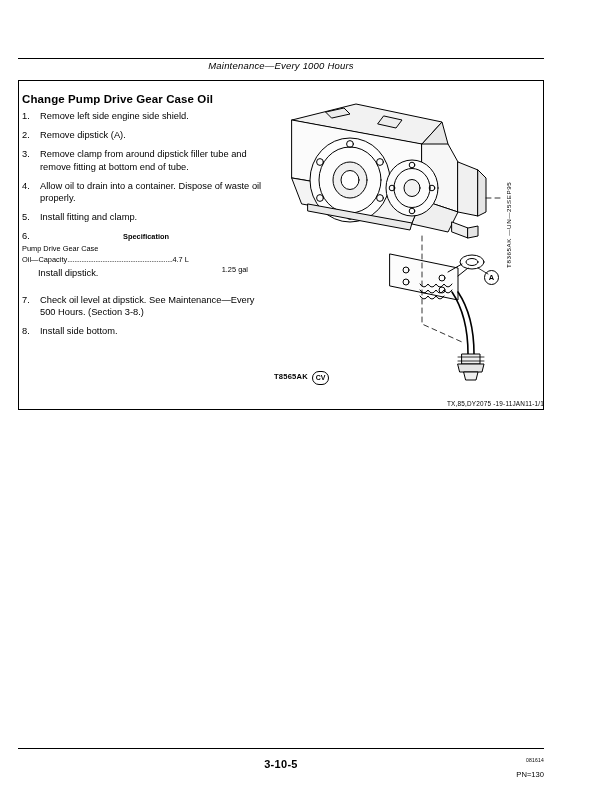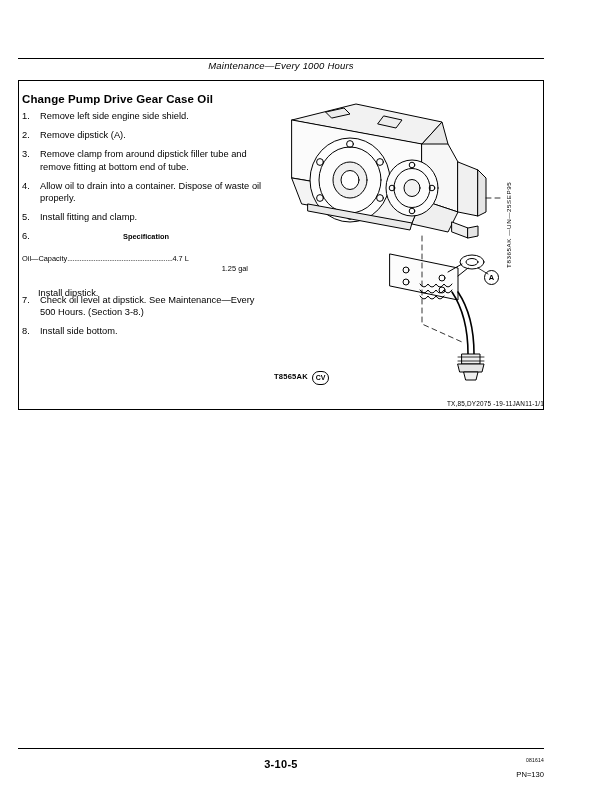--- a/index.html
+++ b/index.html
@@ -89,21 +89,21 @@
     left: 22px;
     top: 232px;
     width: 248px;
     font-size: 7.4px;
     line-height: 10px;
   }
   .spec-title {
     text-align: center;
     font-weight: bold;
     font-size: 7.4px;
-    margin-bottom: 12px;
+    margin-bottom: 2px;
   }
   .spec-sub {
     font-size: 7.4px;
     margin-bottom: 1px;
   }
   .spec-row {
     font-size: 7.4px;
     white-space: nowrap;
     overflow: hidden;
   }
@@ -112,21 +112,21 @@
   }
   .spec-alt {
     text-align: right;
     font-size: 7.4px;
     padding-right: 22px;
   }
 
   .install-note {
     position: absolute;
     left: 38px;
-    top: 288px;
+    top: 268px;
     font-size: 9.3px;
   }
 
   .steps2 {
     position: absolute;
     left: 22px;
     top: 294px;
     width: 250px;
   }
 
@@ -277,20 +277,21 @@
       <span class="num">5.</span>
       <span>Install fitting and clamp.</span>
     </div>
     <div class="step">
       <span class="num">6.</span>
     </div>
   </div>
 
   <div class="spec">
     <div class="spec-title">Specification</div>
+    <div class="spec-sub">Pump Drive Gear Case</div>
     <div class="spec-row">
       <span>Oil—Capacity</span><span class="dots">............................................................</span><span>4.7 L</span>
     </div>
     <div class="spec-alt">1.25 gal</div>
   </div>
 
   <div class="install-note">Install dipstick.</div>
 
   <div class="steps2">
     <div class="step">

